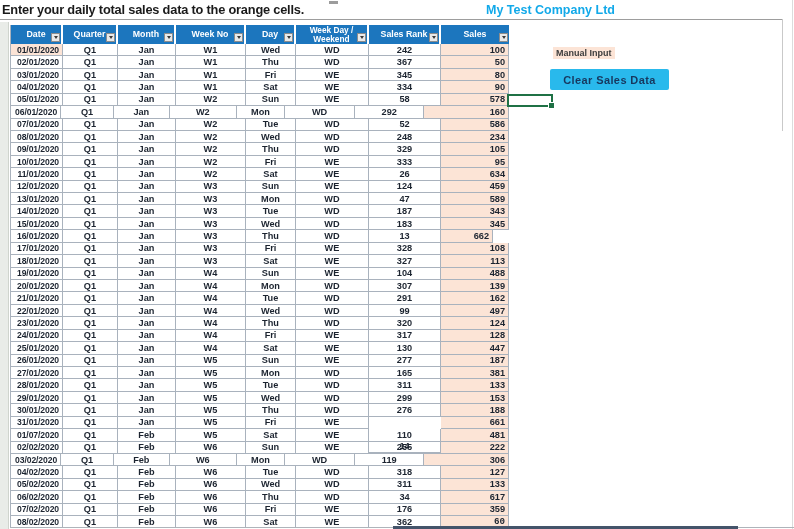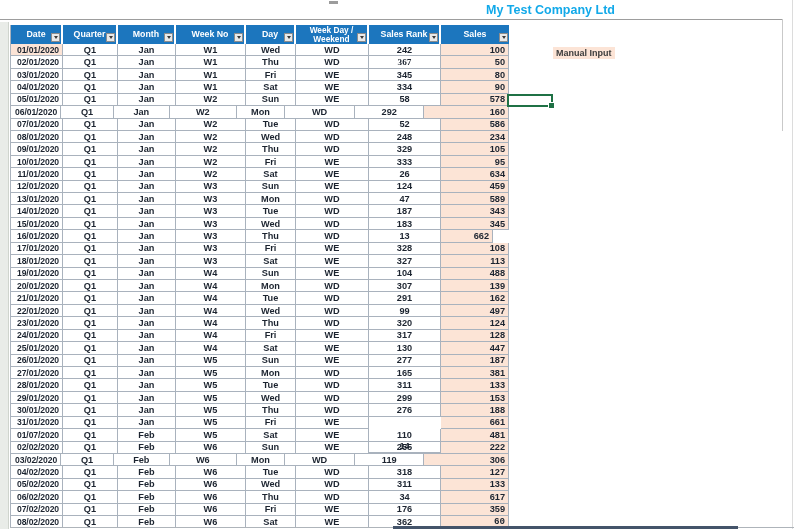--- a/index.html
+++ b/index.html
@@ -91,20 +91,21 @@
 
   
   .bottom-line-gray{position:absolute;left:10px;top:526.5px;width:784px;height:1.5px;background:#aeb4ba;}
   .bottom-line-navy{position:absolute;left:393px;top:525.5px;width:345px;height:3px;background:#44546A;}
 </style>
 </head>
 <body>
 
 <div id="screen">
 
+  <div class="page-title">Enter your daily total sales data to the orange cells.</div>
   <div class="title-underline"></div>
   <div class="company-name">My Test Company Ltd</div>
   <div class="top-artifact"></div>
   <div class="v-line-col"></div>
   <div class="v-line-edge"></div>
   <div class="left-strip"></div>
 
   <div class="sheet-table">
     <div class="thead">
         <div class="th" style="width: 52px;">
@@ -167,21 +168,21 @@
           <div class="td align-center col-sales_rank" style="width: 72px;">242</div>
           <div class="td align-right col-sales peach" style="width: 68px;">100</div>
         </div>
         <div class="tr">
           <div class="td align-right col-date" style="width: 52px;">02/01/2020</div>
           <div class="td align-center col-quarter" style="width: 55px;">Q1</div>
           <div class="td align-center col-month" style="width: 58px;">Jan</div>
           <div class="td align-center col-week_no" style="width: 70px;">W1</div>
           <div class="td align-center col-day" style="width: 50px;">Thu</div>
           <div class="td align-center col-week_day_weekend" style="width: 73px;">WD</div>
-          <div class="td align-center col-sales_rank" style="width: 72px; font-family: Liberation Serif, serif;">367</div>
+          <div class="td align-center col-sales_rank" style="width: 72px;">367</div>
           <div class="td align-right col-sales peach" style="width: 68px;">50</div>
         </div>
         <div class="tr">
           <div class="td align-right col-date" style="width: 52px;">03/01/2020</div>
           <div class="td align-center col-quarter" style="width: 55px;">Q1</div>
           <div class="td align-center col-month" style="width: 58px;">Jan</div>
           <div class="td align-center col-week_no" style="width: 70px;">W1</div>
           <div class="td align-center col-day" style="width: 50px;">Fri</div>
           <div class="td align-center col-week_day_weekend" style="width: 73px;">WE</div>
           <div class="td align-center col-sales_rank" style="width: 72px;">345</div>
@@ -544,20 +545,21 @@
           <div class="td align-center col-week_no" style="width: 70px;">W6</div>
           <div class="td align-center col-day" style="width: 50px;">Sat</div>
           <div class="td align-center col-week_day_weekend" style="width: 73px;">WE</div>
           <div class="td align-center col-sales_rank" style="width: 72px;">362</div>
           <div class="td align-right col-sales peach" style="width: 68px; font-family: Liberation Mono, monospace;">60</div>
         </div>
       </div>
   </div>
 
   <div class="manual-input-label">Manual Input</div>
+  <button class="clear-btn">Clear Sales Data</button>
 
   <div class="active-cell">
     <span class="fill-handle"></span>
   </div>
 
   <div class="bottom-line-gray"></div>
   <div class="bottom-line-navy"></div>
 </div>
 
 </body></html>

